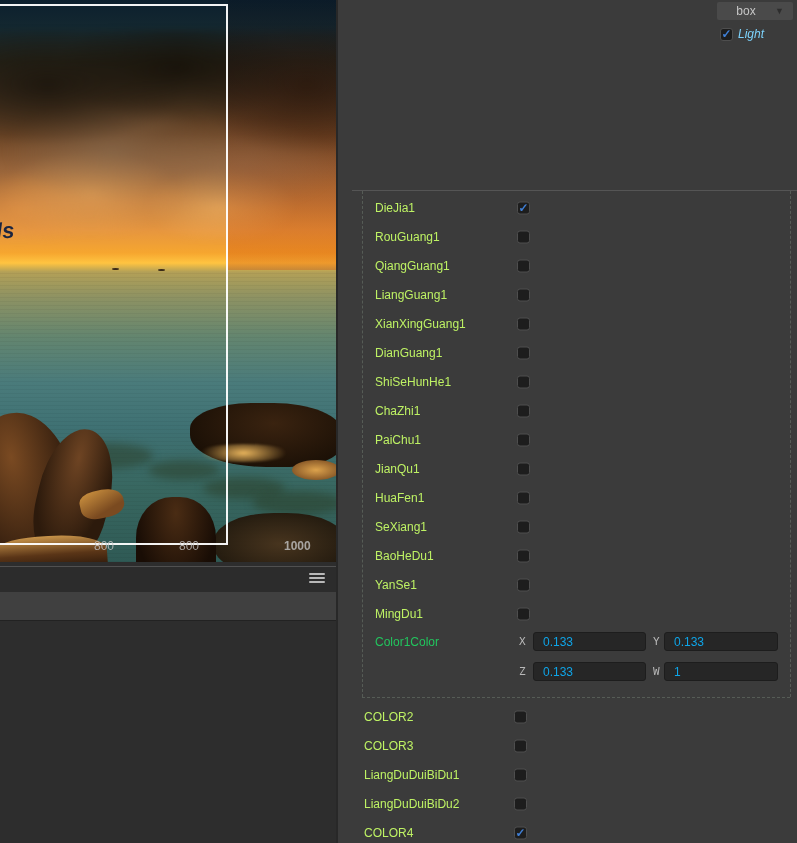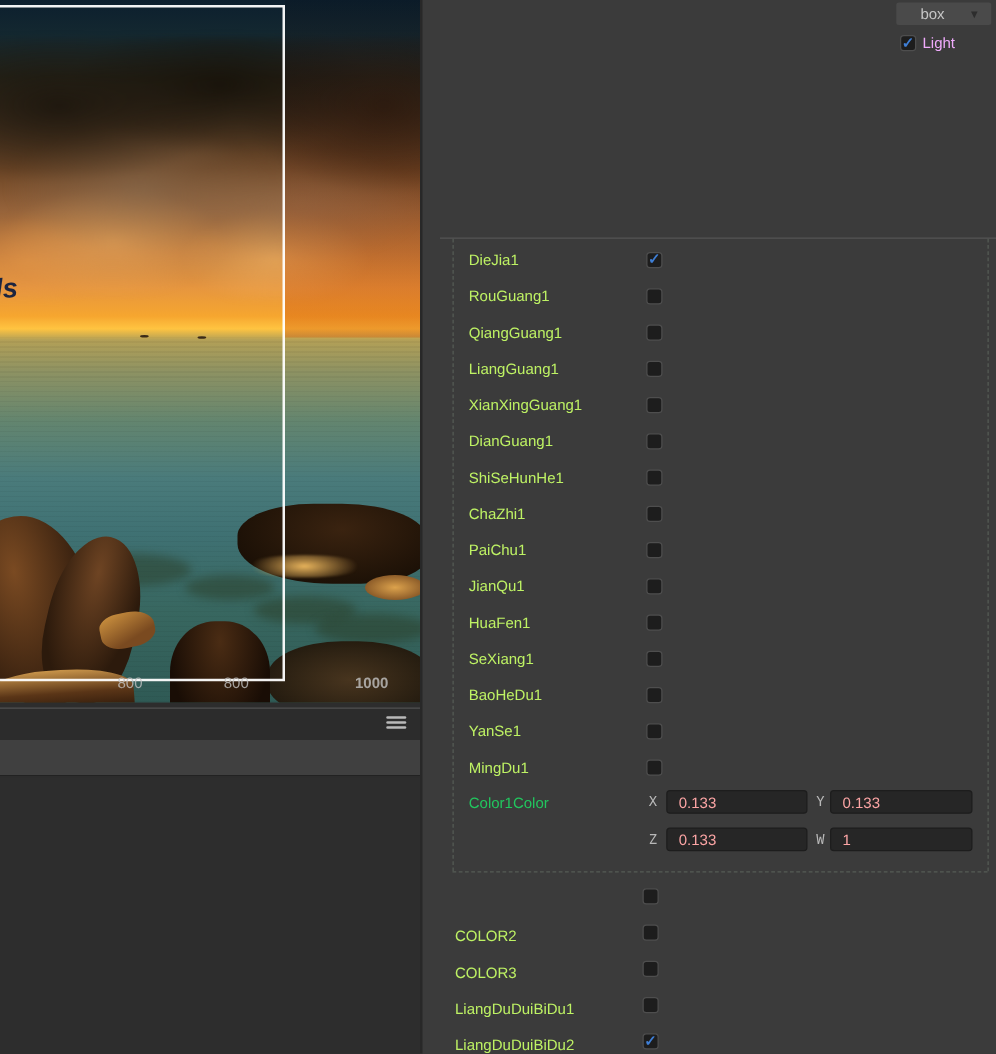--- a/index.html
+++ b/index.html
@@ -96,21 +96,21 @@
     background:#3b3b3b;border-left:2px solid #282828;box-sizing:border-box;
   }
   #type-dropdown{
     position:absolute;left:379px;top:2px;width:76px;height:18px;
     background:#4a4a4a;border-radius:2px;color:#c6c6c6;font-size:12px;
     display:flex;align-items:center;cursor:pointer;
   }
   #type-dropdown .dd-label{flex:1;text-align:center;}
   #type-dropdown .dd-arrow{width:18px;font-size:9px;color:#2d2d2d;text-align:left;}
   #light-row{position:absolute;left:382px;top:26px;height:16px;display:flex;align-items:center;}
-  #light-row .lbl{color:#f0abfc;font-size:12px;margin-left:5px;}
+  #light-row .lbl{color:#7dd3fc;font-size:12px;margin-left:5px;font-style:italic;}
   .checkbox{
     width:13px;height:13px;box-sizing:border-box;border-radius:3px;
     background:#1d1d1d;border:1px solid #4e4e4e;cursor:pointer;
     display:flex;align-items:center;justify-content:center;
     font-size:12px;line-height:12px;font-weight:bold;color:transparent;
   }
   .checkbox.checked{color:#3f7fd6;}
   .hdr-line{position:absolute;left:14px;top:190px;width:447px;height:1px;background:#555;}
   .guide-v{position:absolute;width:0;border-left:1px dashed #565c56;top:191px;height:506px;}
   .gv-left{left:24px;} .gv-right{left:452px;}
@@ -118,33 +118,33 @@
   .prop-rows{position:absolute;left:0;width:461px;}
   #group1-rows{top:193px;}
   #group2-rows{top:702px;}
   .prop-row{position:relative;height:29px;}
   .prop-label{
     position:absolute;top:50%;transform:translateY(-50%);
     color:#bef264;font-size:12px;white-space:nowrap;
   }
   .g1 .prop-label{left:37px;}
   .g1 .checkbox{position:absolute;left:179px;top:50%;transform:translateY(-50%);}
-  .g2 .prop-label{left:26px;margin-top:32px;}
+  .g2 .prop-label{left:26px;}
   .g2 .checkbox{position:absolute;left:176px;top:50%;transform:translateY(-50%);}
   
   #vector-block{position:absolute;left:0;top:632px;width:461px;height:58px;}
   #vector-block .vname{position:absolute;left:37px;top:10px;transform:translateY(-50%);color:#22c55e;font-size:12px;}
   .axis-label{
     position:absolute;color:#b8b8b8;font-size:11px;
     font-family:"DejaVu Sans Mono", monospace;top:3px;
   }
   .axis-input{
     position:absolute;height:19px;box-sizing:border-box;top:0;
     background:#262626;border:1px solid #1d1d1d;border-radius:3px;
-    color:#fca5a5;font-size:12px;padding:0 0 0 9px;outline:none;
+    color:#0ea5e9;font-size:12px;padding:0 0 0 9px;outline:none;
     font-family:"Liberation Sans", sans-serif;
   }
   .r2{top:30px !important;}
   .ax-x{left:181px;} .in-x{left:195px;width:113px;}
   .ax-y{left:315px;} .in-y{left:326px;width:114px;}
   .ax-z{left:181px;top:33px !important;} .in-z{left:195px;width:113px;}
   .ax-w{left:315px;top:33px !important;} .in-w{left:326px;width:114px;}
 </style>
 </head>
 <body>

